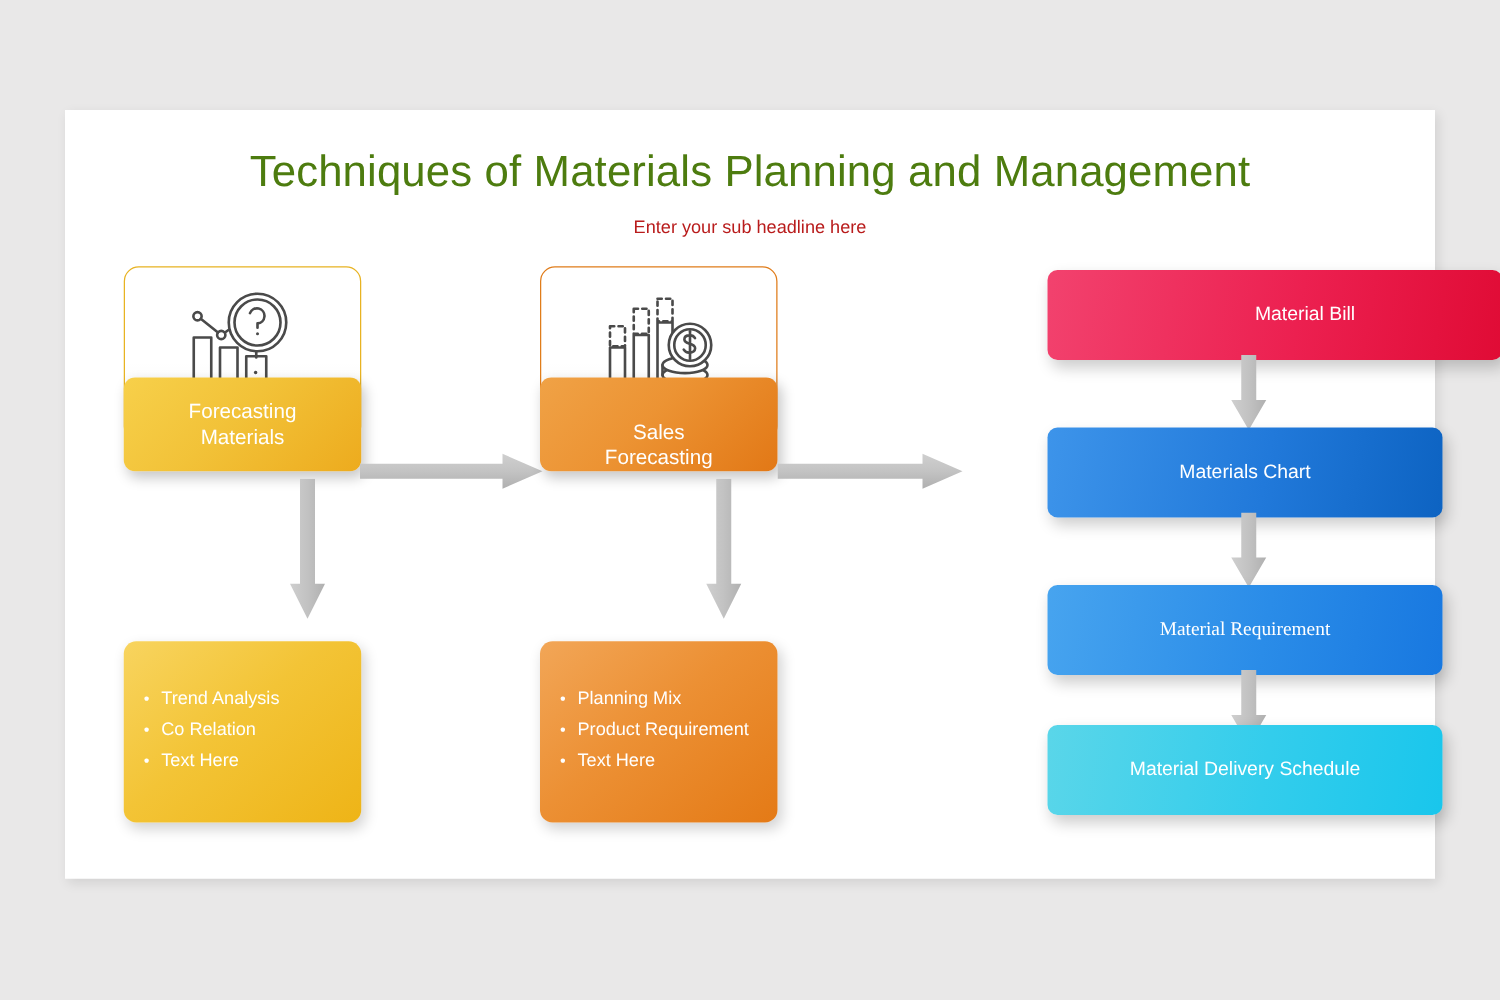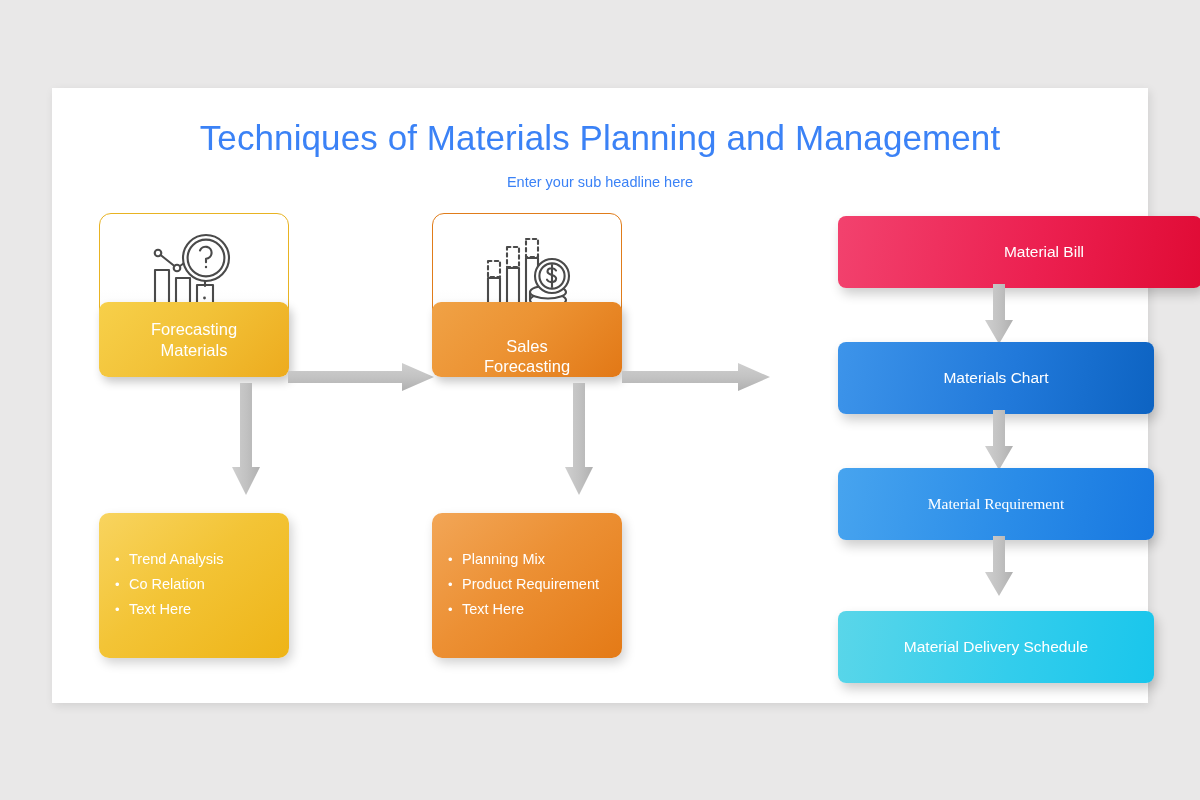--- a/index.html
+++ b/index.html
@@ -26,32 +26,32 @@
 
   
   #page-title {
     position: absolute;
     left: 0;
     top: 30px;
     width: 1096px;
     text-align: center;
     font-size: 35px;
     font-weight: 400;
-    color: #3b82f6;
+    color: #4d7c0f;
     letter-spacing: 0.1px;
     white-space: nowrap;
   }
   #page-subtitle {
     position: absolute;
     left: 0;
     top: 86px;
     width: 1096px;
     text-align: center;
     font-size: 14.5px;
-    color: #3b82f6;
+    color: #b91c1c;
   }
 
   
   .icon-card {
     position: absolute;
     width: 190px;
     height: 140px;
     background: linear-gradient(180deg, #ffffff 0%, #ffffff 55%, #f3f3f3 100%);
     border-radius: 12px;
     box-sizing: border-box;
@@ -311,17 +311,17 @@
   <div class="stack-bar" style="top:380px; background:linear-gradient(100deg,#47a4ef 0%,#2a8ce8 55%,#1878e0 100%);font-family:Liberation Serif, serif;">
     <span>Material Requirement</span>
   </div>
 
   <div class="arrow-down" style="left:930px; top:448px; height:62px;">
     <svg class="arrow-svg" width="34" height="62" viewBox="0 0 34 62">
       <path d="M11 0 h12 v36 h8 L17 60 L3 36 h8 Z" fill="url(#gd1)"></path>
     </svg>
   </div>
 
-  <div class="stack-bar" style="top:523px; background:linear-gradient(100deg,#5ad6e9 0%,#33cdec 55%,#19c6ec 100%);">
+  <div class="stack-bar" style="top:492px; background:linear-gradient(100deg,#5ad6e9 0%,#33cdec 55%,#19c6ec 100%);">
     <span>Material Delivery Schedule</span>
   </div>
 
 </div>
 
 </body></html>

